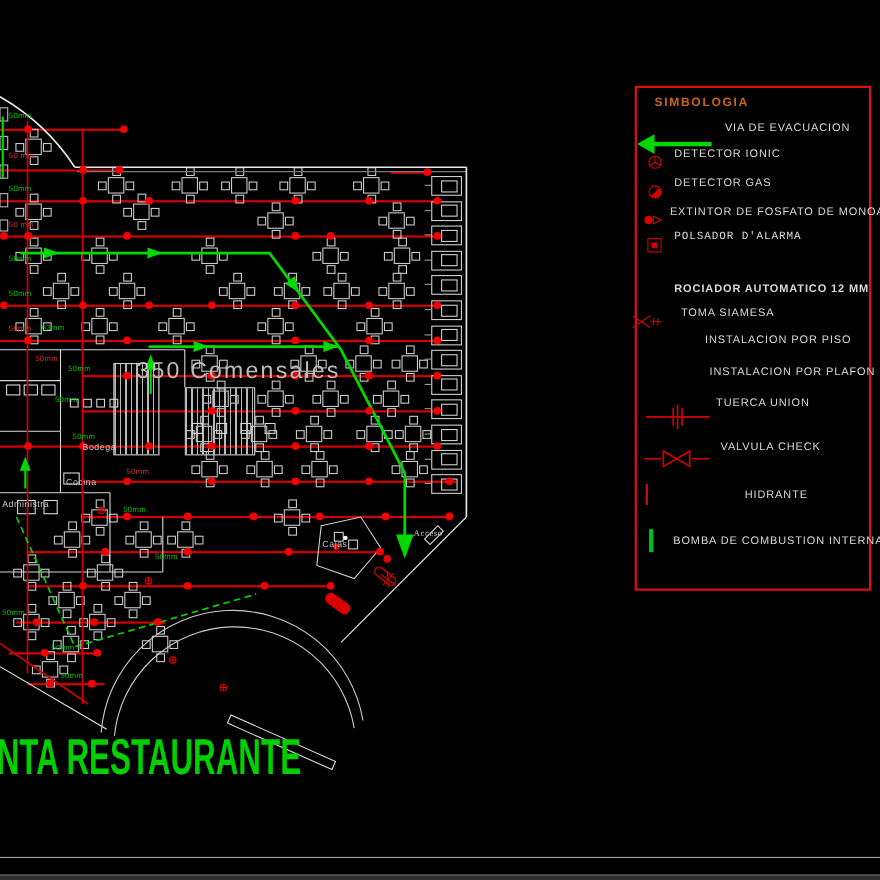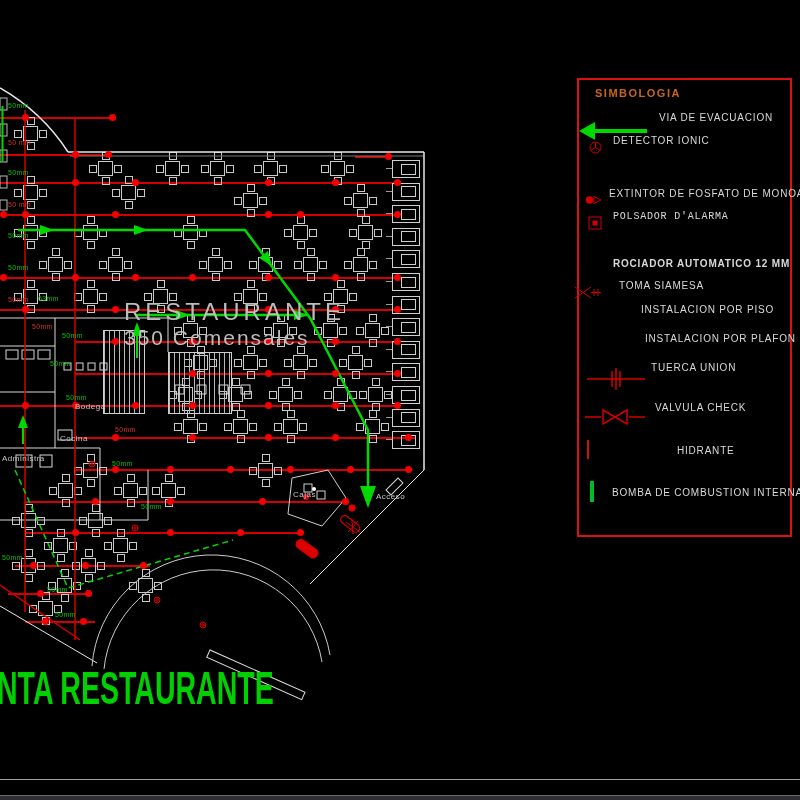--- a/index.html
+++ b/index.html
@@ -659,44 +659,52 @@
       <div class="plan-label lbl-r" style="left: 115px; top: 426px;">50mm</div>
       <div class="plan-label lbl-g" style="left: 112px; top: 460px;">50mm</div>
       <div class="plan-label lbl-g" style="left: 141px; top: 503px;">50mm</div>
       <div class="plan-label lbl-g" style="left: 2px; top: 554px;">50mm</div>
       <div class="plan-label lbl-g" style="left: 47px; top: 586px;">50mm</div>
       <div class="plan-label lbl-g" style="left: 55px; top: 611px;">50mm</div>
       <div class="plan-label lbl-w" style="left: 75px; top: 402px;">Bodega</div>
       <div class="plan-label lbl-w" style="left: 60px; top: 434px;">Cocina</div>
       <div class="plan-label lbl-w" style="left: 2px; top: 454px;">Administra</div>
       <div class="plan-label lbl-w" style="left: 293px; top: 490px;">Cajas</div>
-      <div class="plan-label lbl-w" style="left: 376px; top: 492px;">Acceso</div>
+      <div class="plan-label lbl-w" style="left: 376px; top: 480px; font-family: Liberation Serif, serif;">Acceso</div>
     </div>
 
-  <div id="area-line1">RESTAURANTE</div>
   <div id="area-line2">350 Comensales</div>
 
   <div id="legend">
     <div id="legend-title">SIMBOLOGIA</div>
   <div class="lg-item" style="top: 46px; height: 28px;">
         <span class="lg-icon" style="left: 9px;">
           <svg width="15" height="15">
             <circle cx="7.5" cy="7.5" r="5.5" stroke="#d40000" fill="none"></circle>
             <path d="M7.5,7.5 L7.5,2.5 M7.5,7.5 L3.2,10 M7.5,7.5 L11.8,10" stroke="#d40000" fill="none"></path>
           </svg>
         </span>
         <span class="lg-label" style="left: 34px;">DETECTOR IONIC</span>
       </div>
       <div class="lg-item" style="top: 23px; height: 28px;">
         <span class="lg-icon" style="left: 0px;">
           <span class="i-evac-line"></span>
           <span class="i-evac-tri"></span>
         </span>
         <span class="lg-label" style="left: 80px;">VIA DE EVACUACION</span>
       </div>
+      <div class="lg-item" style="top: 73px; height: 28px;">
+        <span class="lg-icon" style="left: 9px;">
+          <svg width="15" height="15">
+            <circle cx="7.5" cy="7.5" r="5.5" stroke="#d40000" fill="none"></circle>
+            <path d="M7.5,2 A5.5,5.5 0 0 1 7.5,13 Z" fill="#d40000" transform="rotate(45 7.5 7.5)"></path>
+          </svg>
+        </span>
+        <span class="lg-label" style="left: 34px;">DETECTOR GAS</span>
+      </div>
       <div class="lg-item" style="top: 99px; height: 28px;">
         <span class="lg-icon" style="left: 6px;">
           <svg width="18" height="14">
             <circle cx="4.5" cy="7" r="3.8" fill="#d40000"></circle>
             <polygon points="9,3.5 16,7 9,10.5" stroke="#d40000" fill="none"></polygon>
           </svg>
         </span>
         <span class="lg-label" style="left: 30px;">EXTINTOR DE FOSFATO DE MONOAM</span>
       </div>
       <div class="lg-item" style="top: 122px; height: 28px;">

